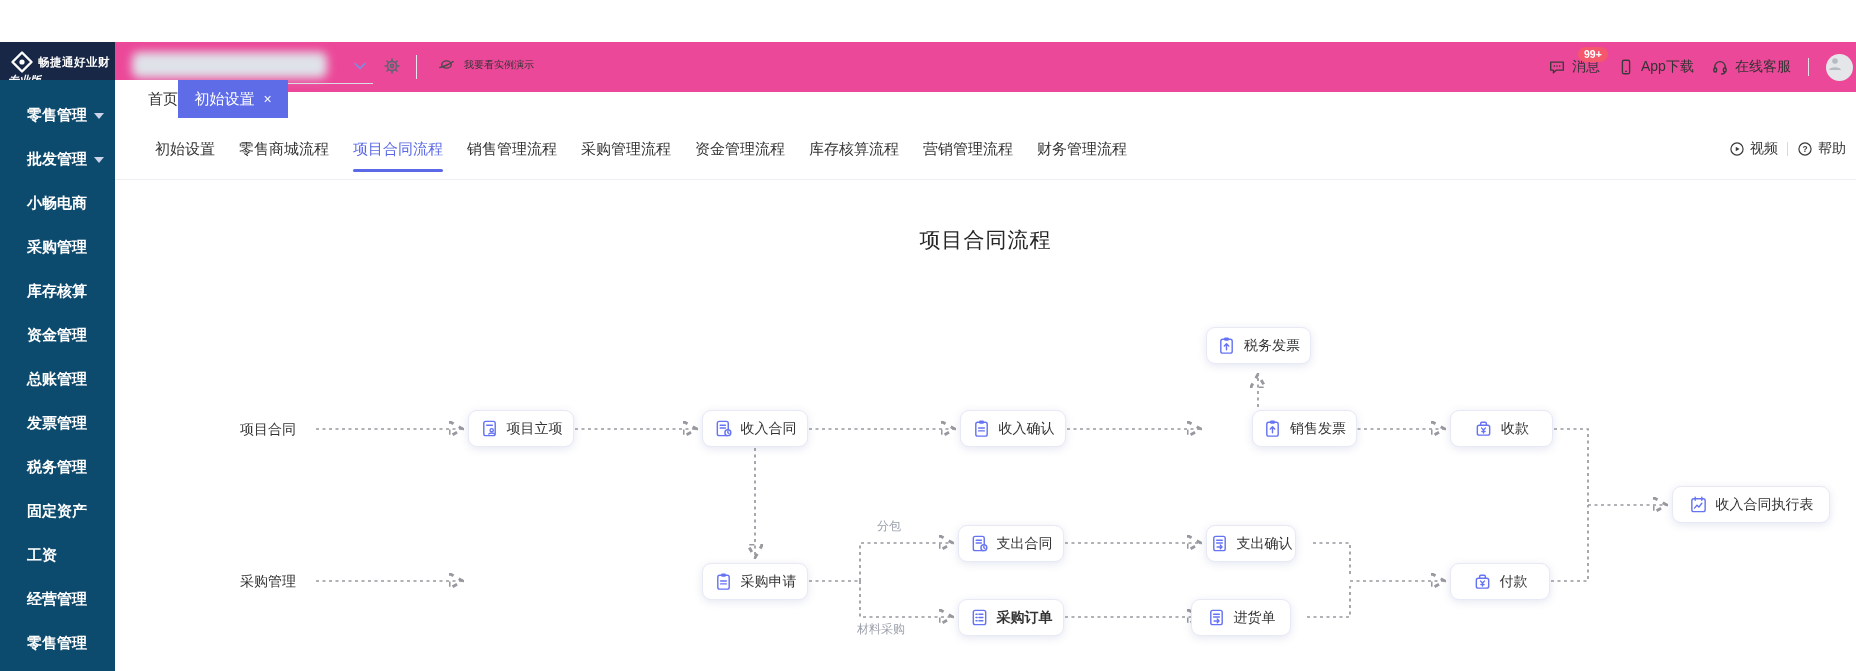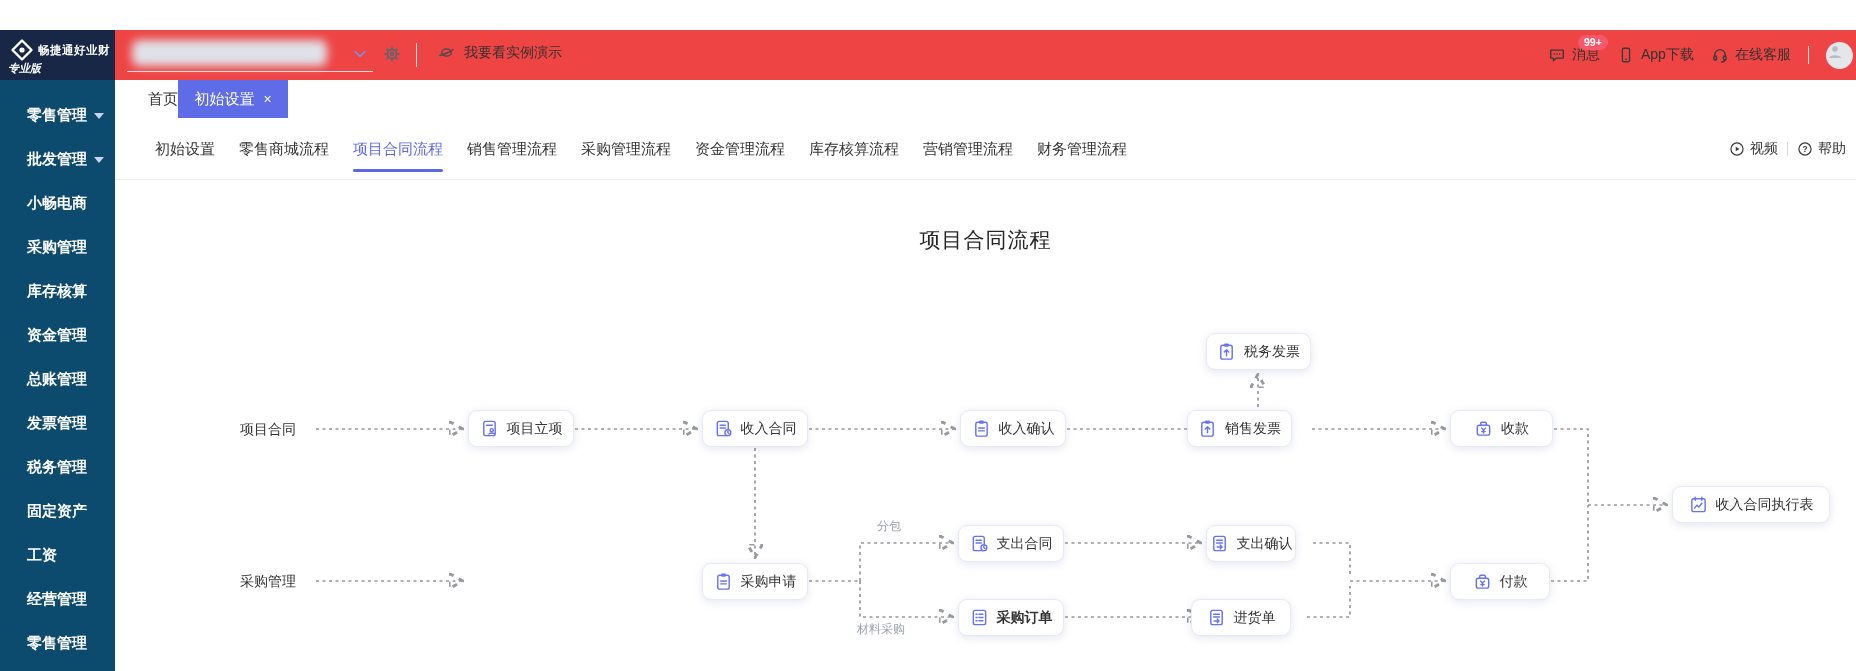--- a/index.html
+++ b/index.html
@@ -1,31 +1,31 @@
 <!DOCTYPE html>
 <html><head>
 <meta charset="utf-8">
 <style>
   html,body{margin:0;padding:0;background:#fff;}
   body{font-family:"Liberation Sans","DejaVu Sans",sans-serif;color:#333;}
   .screen{position:relative;width:1856px;height:671px;background:#fff;overflow:hidden;}
 
   
-  .topbar{position:absolute;left:0;top:30px;width:100%;height:50px;background:#ef4444;}
+  .topbar{position:absolute;left:0;top:42px;width:100%;height:50px;background:#ec4899;}
   .logo{position:absolute;left:0;top:0;width:115px;height:50px;background:#182746;color:#fff;}
   .logo-mark{position:absolute;left:9px;top:7px;width:26px;height:26px;}
   .brand-name{position:absolute;left:38px;top:13px;font-size:11.5px;font-weight:bold;white-space:nowrap;letter-spacing:.5px;}
   .brand-edition{position:absolute;left:8px;top:31px;font-size:11px;font-weight:bold;font-style:italic;}
   .search-wrap{position:absolute;left:127px;top:4px;width:246px;height:40px;}
   .search-blur{position:absolute;left:5px;top:6px;width:195px;height:26px;background:#dfe2e9;border-radius:7px;filter:blur(5px);}
   .search-line{position:absolute;left:0;bottom:2px;width:246px;height:1px;background:#d9dce3;}
   .chevron{position:absolute;left:352px;top:16px;width:16px;height:16px;}
   .gear{position:absolute;left:382px;top:14px;width:20px;height:20px;cursor:pointer;}
   .tb-div{position:absolute;left:416px;top:13px;width:1px;height:24px;background:#e4e6ec;}
-  .demo{position:absolute;left:437px;top:13px;display:flex;align-items:center;gap:8px;font-size:14px;color:#333;cursor:pointer;}
+  .demo{position:absolute;left:437px;top:13px;display:flex;align-items:center;gap:8px;font-size:10px;color:#333;cursor:pointer;}
   .demo svg{width:19px;height:19px;}
   .tb-right{position:absolute;left:1548px;top:0;height:50px;display:flex;align-items:center;gap:17px;font-size:14px;color:#333;white-space:nowrap;}
   .tb-item{display:flex;align-items:center;gap:6px;cursor:pointer;position:relative;}
   .tb-item svg{width:18px;height:18px;}
   .badge{position:absolute;top:-11px;left:30px;background:#f5576c;color:#fff;font-size:10.5px;line-height:15px;padding:0 6px;border-radius:8px;font-weight:bold;}
   .tbr-div{width:1px;height:18px;background:#e0e2e8;}
   .avatar{width:27px;height:27px;border-radius:50%;background:#e4e6ea;overflow:hidden;flex:none;}
 
   
   .tabstrip{position:absolute;left:115px;top:80px;height:38px;display:flex;background:#fff;}
@@ -319,21 +319,21 @@
         <path d="M950 363 H1084" marker-end="url(#arw)"></path>
         <path d="M950 437 H1084" marker-end="url(#arw)"></path>
         <path d="M1198 363 H1235 V396"></path>
         <path d="M1192 437 H1235 V406"></path>
         <path d="M1235 401 H1328" marker-end="url(#arw)"></path>
         <path d="M1439 249 H1473 V325"></path>
         <path d="M1436 401 H1473 V325"></path>
         <path d="M1473 325 H1550" marker-end="url(#arw)"></path>
       </svg>
 
-  <div class="fc-node" style="left: 1091px; top: 153px; width: 105px;">
+  <div class="fc-node" style="left: 1091px; top: 147px; width: 105px;">
         <svg class="fc-ico" viewBox="0 0 20 20">
           <use href="#s-clip-up"></use>
         </svg>
         <span>税务发票</span>
       </div>
       <div class="fc-node" style="left: 353px; top: 230px; width: 106px;">
         <svg class="fc-ico" viewBox="0 0 20 20">
           <use href="#s-doc-person"></use>
         </svg>
         <span>项目立项</span>
@@ -343,21 +343,21 @@
           <use href="#s-doc-badge"></use>
         </svg>
         <span>收入合同</span>
       </div>
       <div class="fc-node" style="left: 845px; top: 230px; width: 106px;">
         <svg class="fc-ico" viewBox="0 0 20 20">
           <use href="#s-clip-lines"></use>
         </svg>
         <span>收入确认</span>
       </div>
-      <div class="fc-node" style="left: 1072px; top: 230px; width: 105px;">
+      <div class="fc-node" style="left: 1137px; top: 230px; width: 105px;">
         <svg class="fc-ico" viewBox="0 0 20 20">
           <use href="#s-clip-up"></use>
         </svg>
         <span>销售发票</span>
       </div>
       <div class="fc-node" style="left: 1335px; top: 230px; width: 103px;">
         <svg class="fc-ico" viewBox="0 0 20 20">
           <use href="#s-cashbox"></use>
         </svg>
         <span>收款</span>

